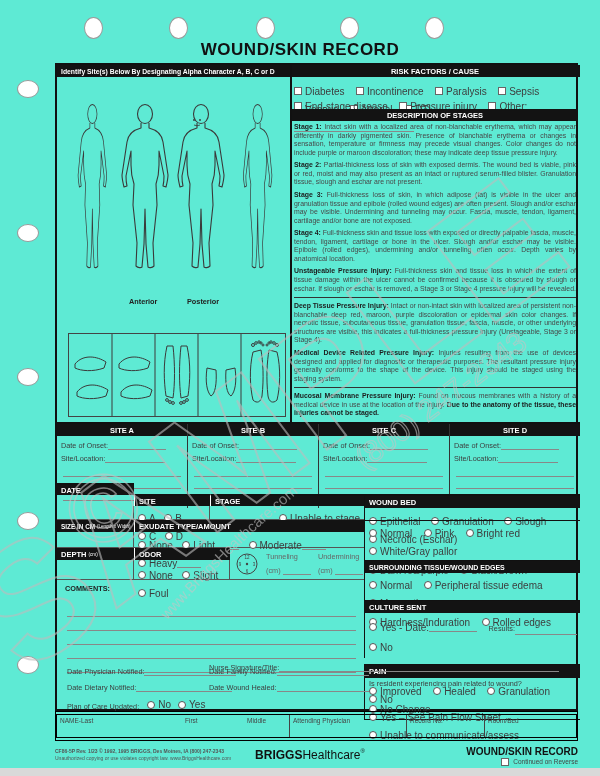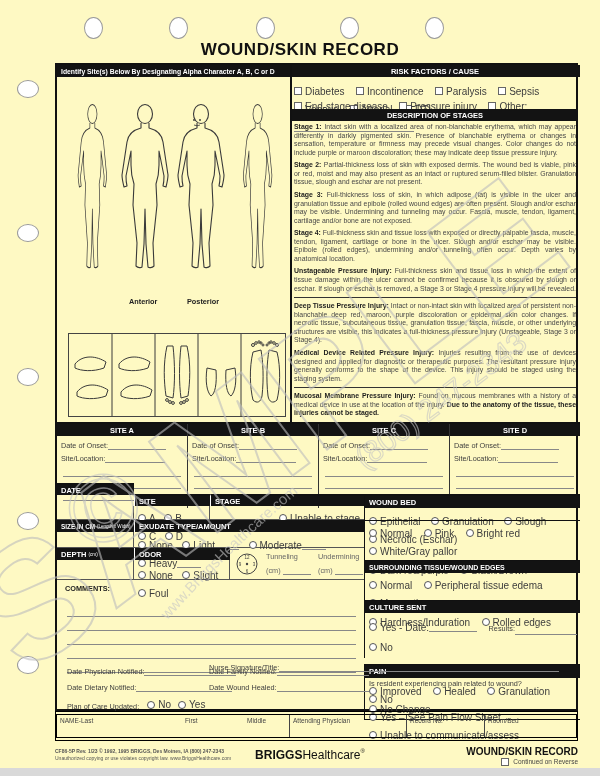--- a/index.html
+++ b/index.html
@@ -1,16 +1,16 @@
 <!DOCTYPE html>
 <html><head>
 <meta charset="utf-8">
 <style>
   html,body{margin:0;padding:0;background:#fff;}
-  .page{position:relative;width:600px;height:776px;background:#fef9c3;overflow:hidden;
+  .page{position:relative;width:600px;height:776px;background:#5eead4;overflow:hidden;
         font-family:"Liberation Sans","DejaVu Sans",sans-serif;color:#3d3d3d;}
   .hole{position:absolute;border:1px solid #9a9a9a;border-radius:50%;background:#fff;}
   .title{position:absolute;left:0;right:0;top:40px;text-align:center;font-size:17px;
          font-weight:bold;letter-spacing:.5px;color:#111;}
   .form{position:absolute;left:55px;top:63px;width:523px;height:648px;border:2px solid #111;box-sizing:border-box;}
   .bar{background:#131313;color:#fff;font-weight:bold;font-size:7.5px;display:flex;align-items:center;
        box-sizing:border-box;padding:0 4px;height:12px;white-space:nowrap;overflow:hidden;}
   .bar.c{justify-content:center;}
   .abs{position:absolute;box-sizing:border-box;}
   .opt{display:inline-flex;align-items:center;margin-right:7px;font-size:10px;color:#3d3d3d;white-space:nowrap;}

